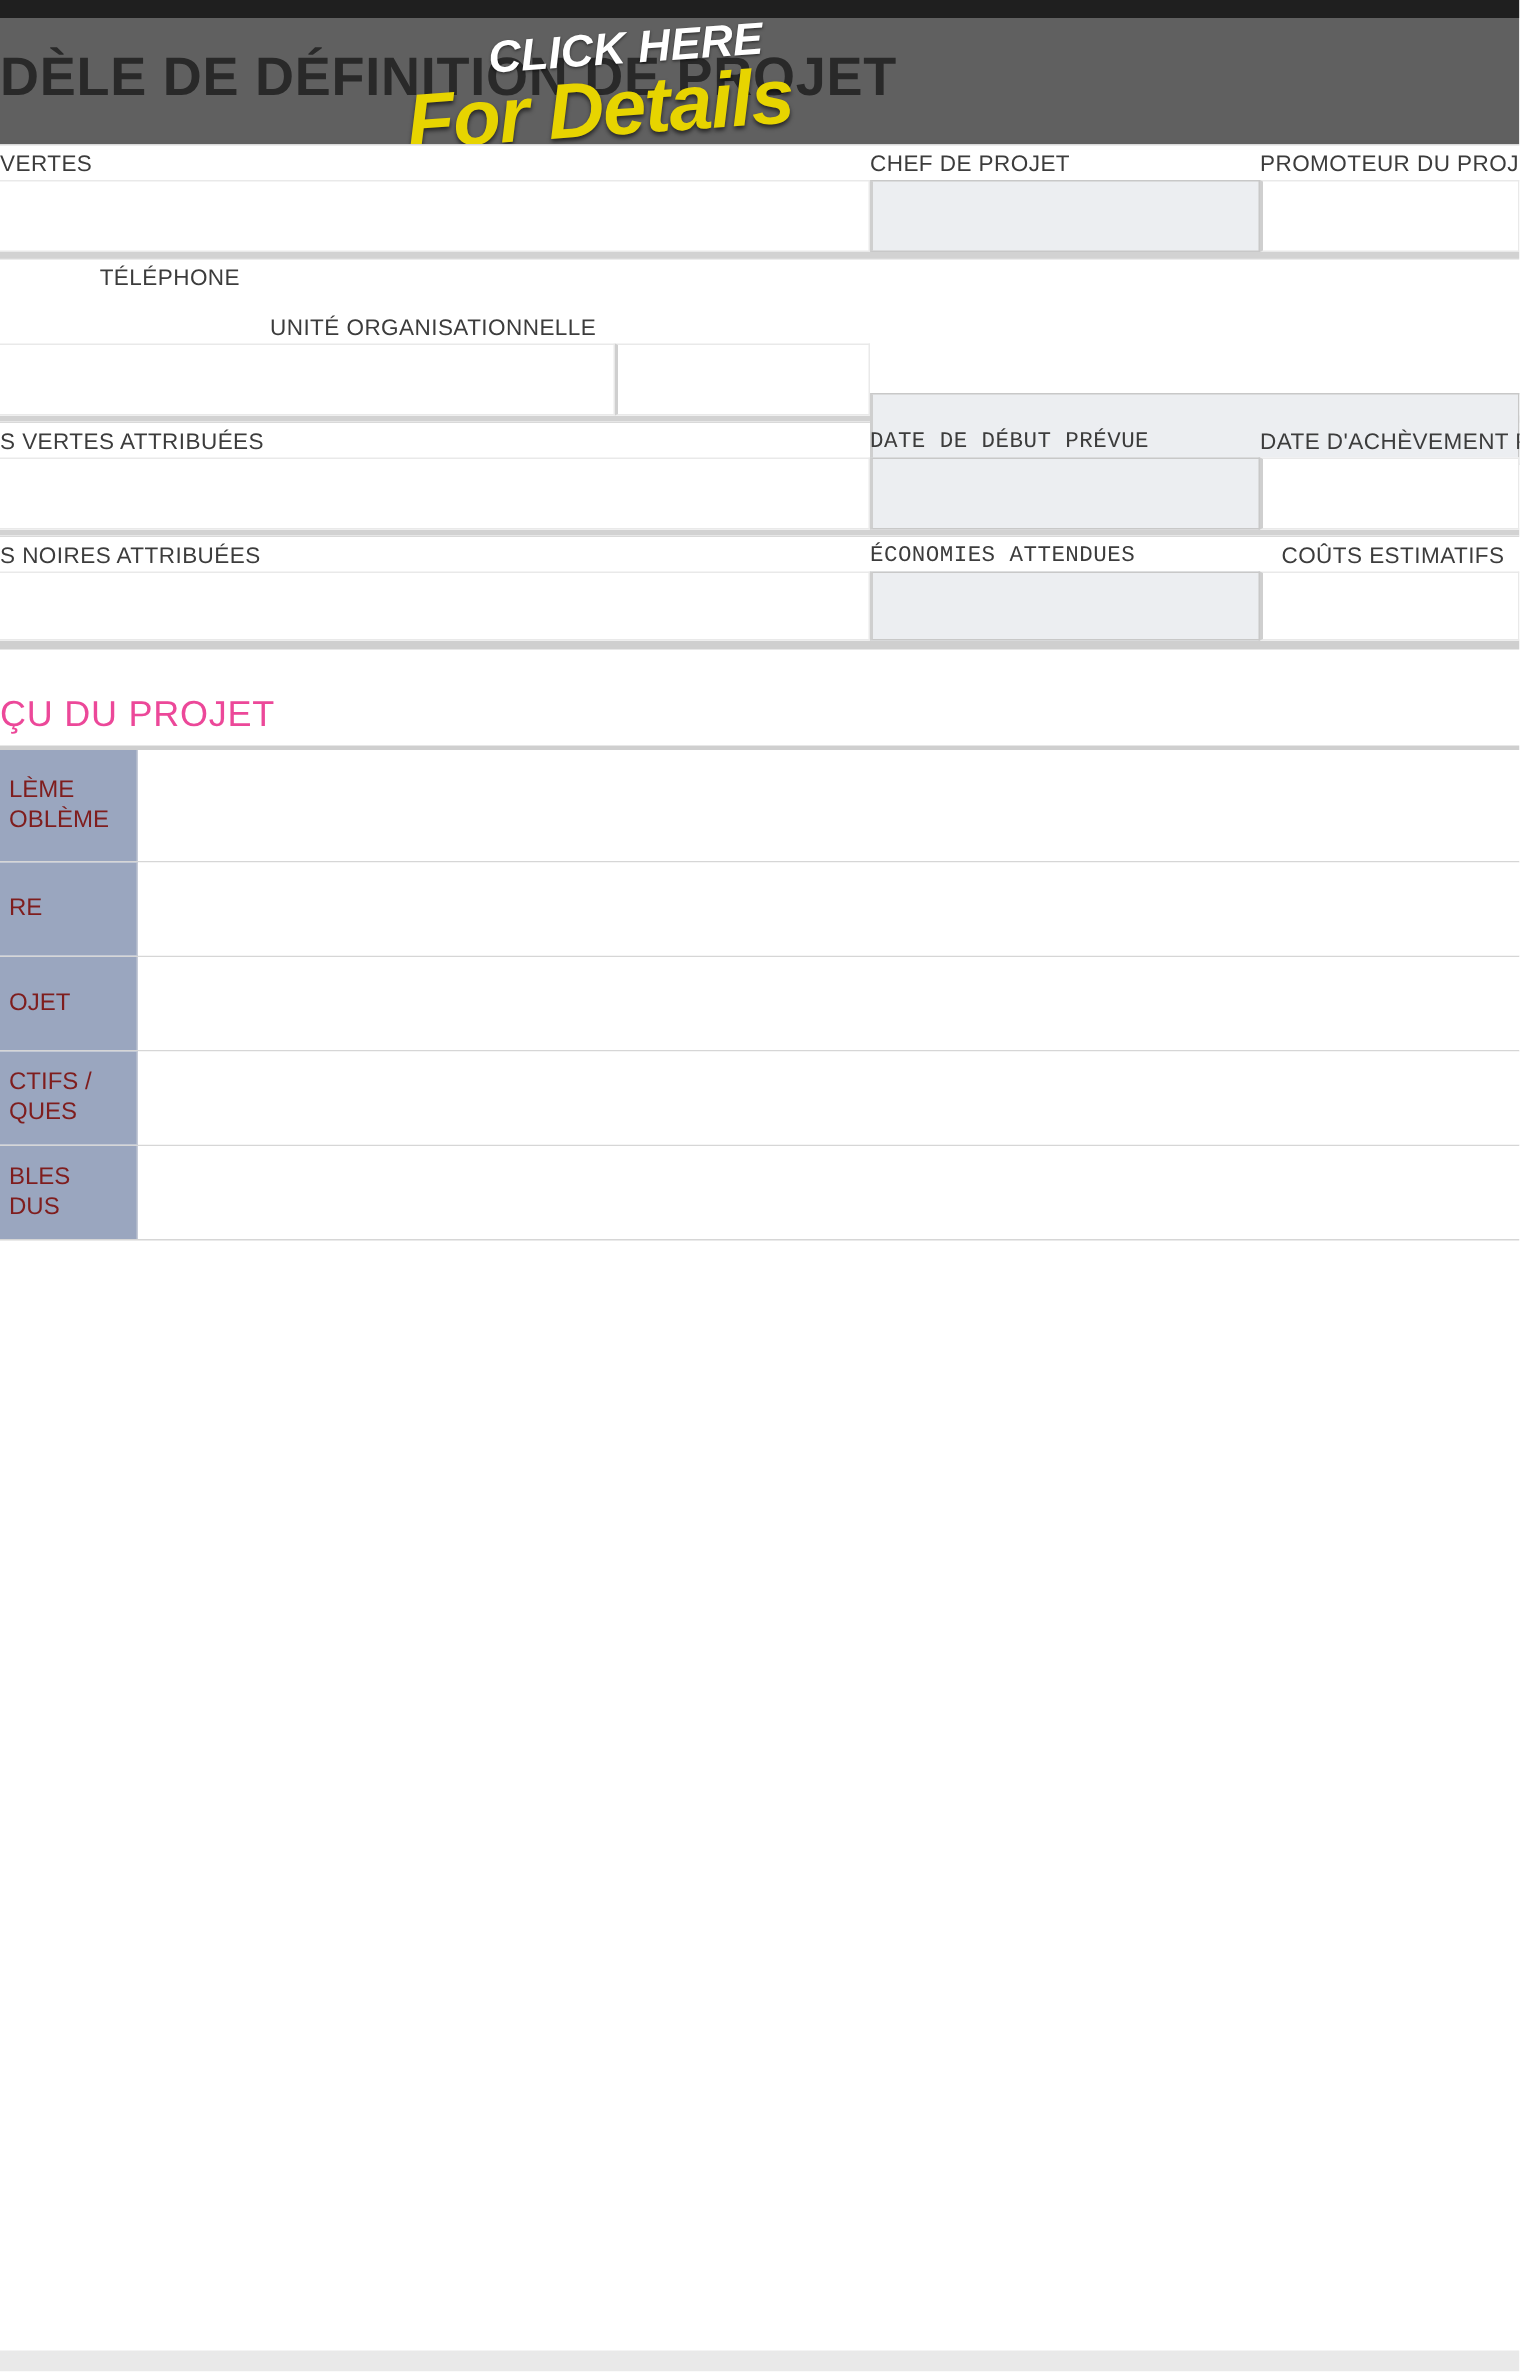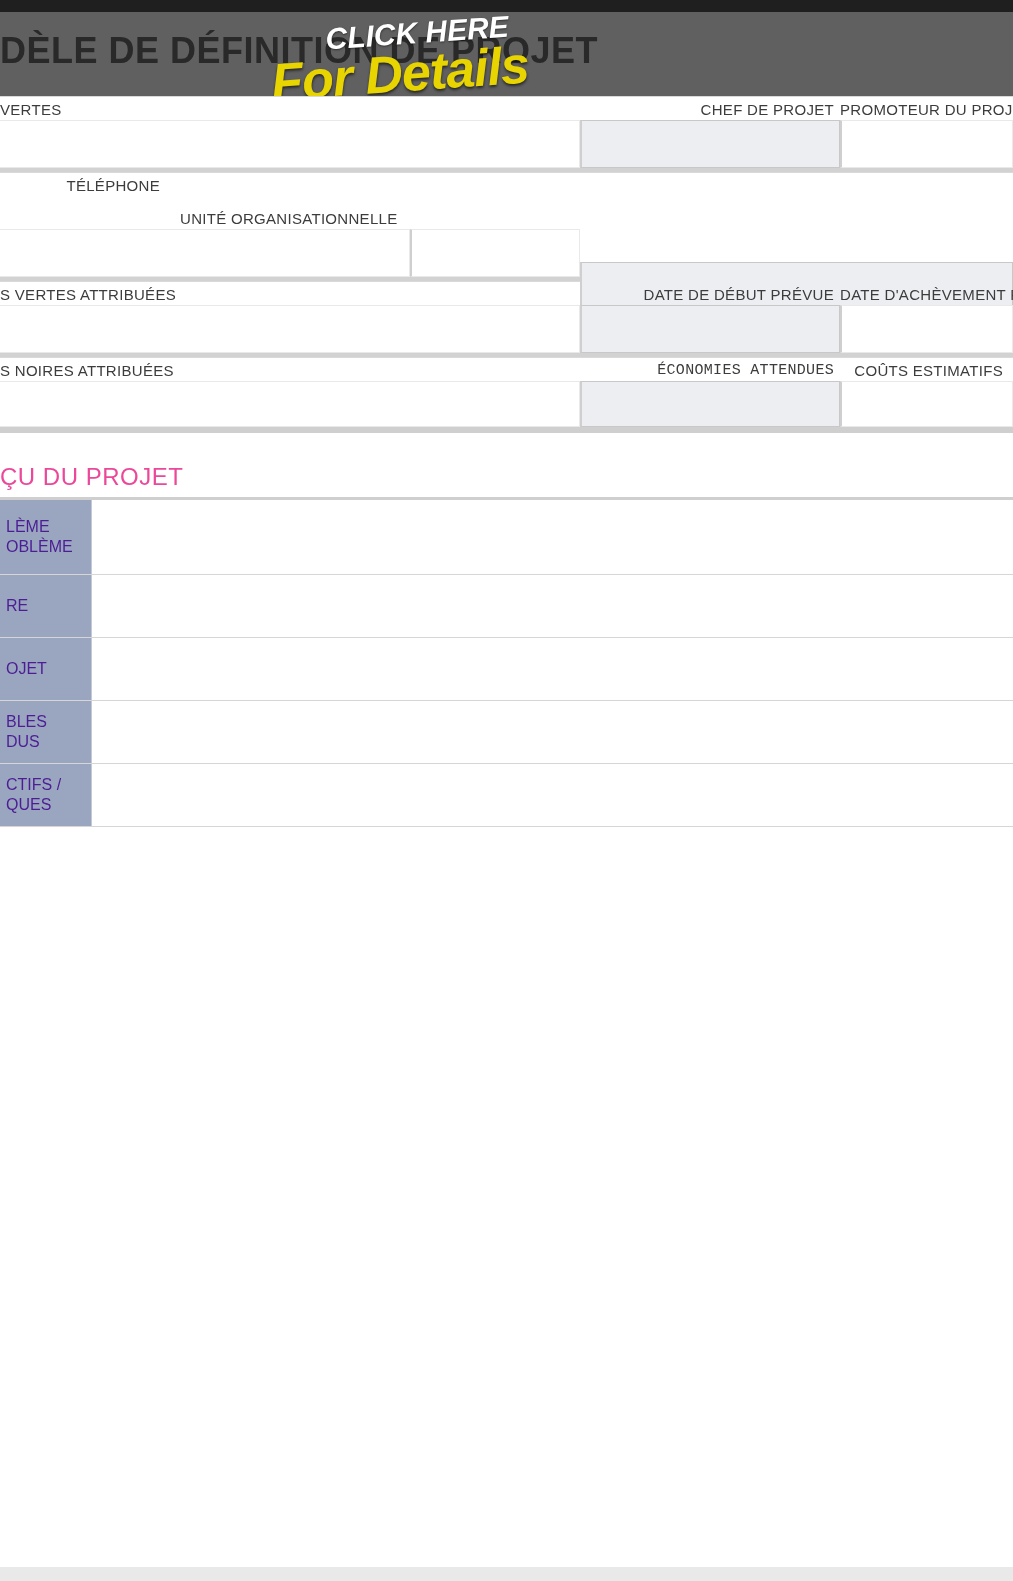--- a/index.html
+++ b/index.html
@@ -126,21 +126,21 @@
   
   .w-proj   { flex: 0 0 580px; }
   .w-chef   { flex: 0 0 260px; }
   .w-prom   { flex: 1 0 auto; }
 
   .w-mail   { flex: 0 0 410px; }
   .w-phone  { flex: 0 0 170px; }
   .w-org    { flex: 1 0 auto; margin-top: 33px; }
 
   .w-green  { flex: 0 0 580px; }
-  .w-start  { flex: 0 0 260px; }
+  .w-start  { flex: 0 0 260px; font-family: Liberation Mono, monospace; }
   .w-end    { flex: 1 0 auto; }
 
   .w-black  { flex: 0 0 580px; }
   .w-econ   { flex: 0 0 260px; font-family: Liberation Mono, monospace; }
   .w-cost   { flex: 1 0 auto; }
 
   
   .section2-head {
     padding: 30px 0 6px 0;
     font-size: 24px;
@@ -152,21 +152,21 @@
   .ov-row {
     display: flex;
     width: 100%;
     border-bottom: 1px solid #d6d6d6;
   }
   .ov-label {
     flex: 0 0 92px;
     min-height: 70px;
     background: #9aa6bf;
     border-right: 1px solid #c4c9d6;
-    color: #4c1d95;
+    color: #7f1d1d;
     font-size: 16px;
     padding: 8px 6px;
     line-height: 1.25;
     display: flex;
     flex-direction: column;
     justify-content: center;
     overflow: hidden;
   }
   .ov-label.tall { min-height: 74px; }
   .ov-content {
@@ -176,21 +176,21 @@
 
   
   .footer-bar {
     position: absolute;
     left: 0; right: 0; bottom: 0;
     height: 14px;
     background: #e9e9e9;
   }
 
   .lbl-right { text-align: right; padding-right: 10px; }
-  .lbl-ctr   { text-align: right; }
+  .lbl-ctr   { text-align: left; }
 </style>
 </head>
 <body>
 
 <div class="banner">
   <div class="banner-topbar"></div>
   <div class="banner-title">DÈLE DE DÉFINITION DE PROJET</div>
   <div class="banner-sub">MATIONS GÉNÉRALES SUR LE PROJET</div>
   <div class="banner-shade"></div>
   <div class="cta">
@@ -262,27 +262,27 @@
     <div class="ov-content"></div>
   </div>
   <div class="ov-row">
     <div class="ov-label" style="min-height:62px">
       <span>OJET</span>
     </div>
     <div class="ov-content"></div>
   </div>
   <div class="ov-row">
     <div class="ov-label" style="min-height:62px">
+      <span>CTIFS /</span>
+      <span>QUES</span>
+    </div>
+    <div class="ov-content"></div>
+  </div>
+  <div class="ov-row">
+    <div class="ov-label" style="min-height:62px">
       <span>BLES</span>
       <span>DUS</span>
     </div>
     <div class="ov-content"></div>
   </div>
-  <div class="ov-row">
-    <div class="ov-label" style="min-height:62px">
-      <span>CTIFS /</span>
-      <span>QUES</span>
-    </div>
-    <div class="ov-content"></div>
-  </div>
 </div>
 
 <div class="footer-bar"></div>
 
 </body></html>

